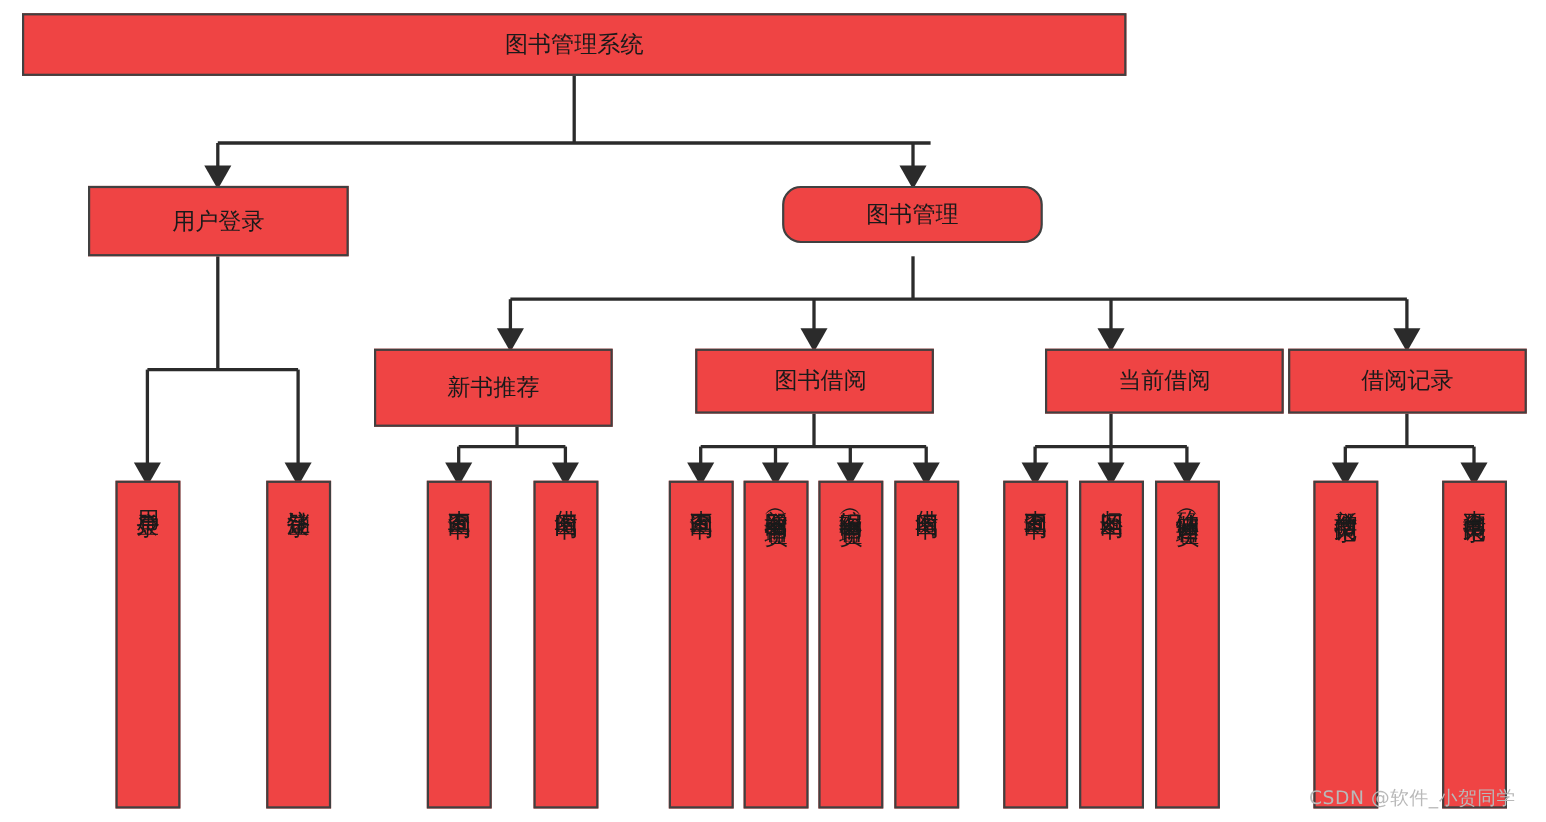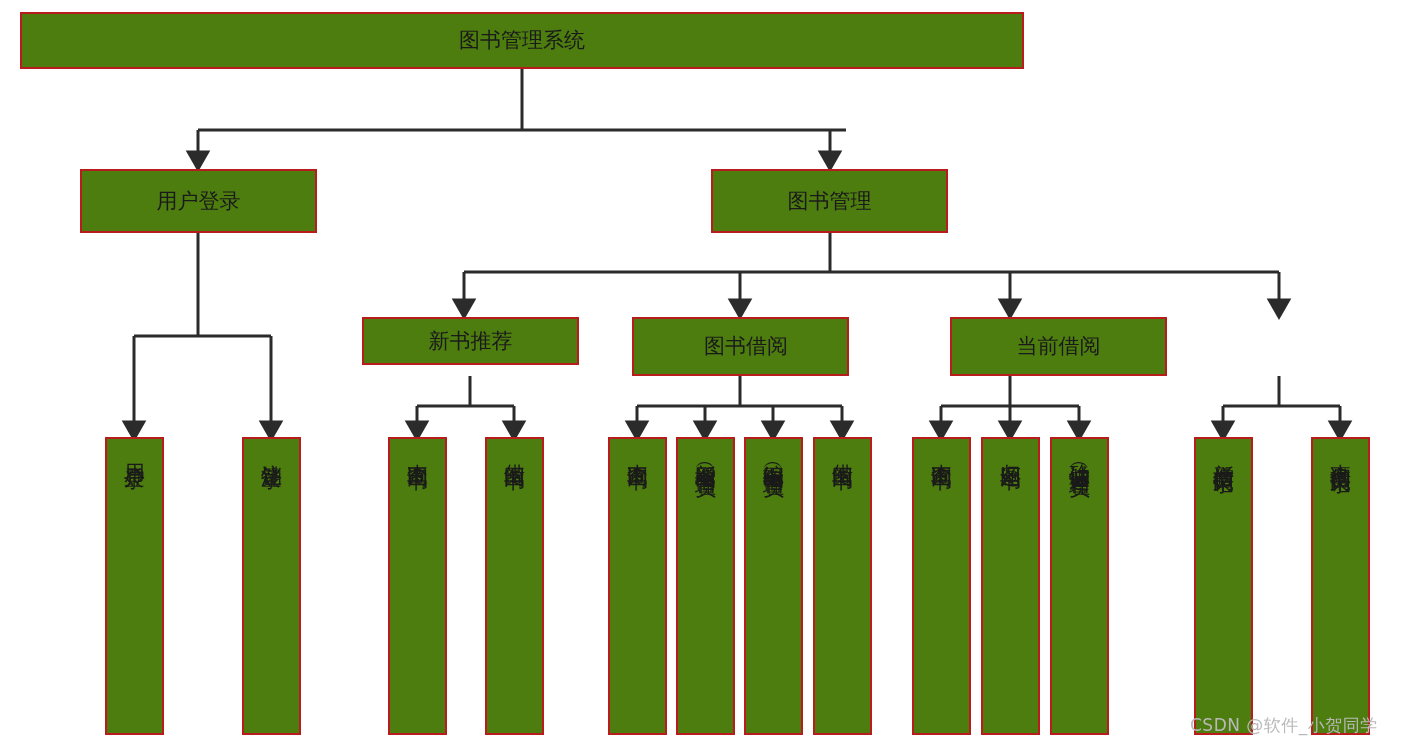--- a/index.html
+++ b/index.html
@@ -20,22 +20,22 @@
   #edge-layer {
     position: absolute;
     left: 0;
     top: 0;
     width: 1405px;
     height: 747px;
   }
   .node {
     position: absolute;
     box-sizing: border-box;
-    background: #4d7c0f;
-    border: 2px solid #b91c1c;
+    background: #ef4444;
+    border: 2px solid #404040;
     display: flex;
     align-items: center;
     justify-content: center;
     overflow: hidden;
   }
   .node .label {
     color: #1a1a1a;
     text-align: center;
     line-height: 1.18;
     white-space: pre-line;
@@ -119,32 +119,35 @@
     </g>
   </svg>
 
   <div class="node h" style="left:20px; top:12px; width:1004px; height:57px;">
     <span class="label">图书管理系统</span>
   </div>
 
   <div class="node h" style="left:80px; top:169px; width:237px; height:64px;">
     <span class="label">用户登录</span>
   </div>
-  <div class="node h" style="left:711px; top:169px; width:237px; height:64px;">
+  <div class="node h" style="left:711px; top:169px; width:237px; height:52px;border-radius:17px;">
     <span class="label">图书管理</span>
   </div>
 
-  <div class="node h" style="left:362px; top:317px; width:217px; height:48px;">
+  <div class="node h" style="left:340px; top:317px; width:217px; height:71px;">
     <span class="label">新书推荐</span>
   </div>
   <div class="node h" style="left:632px; top:317px; width:217px; height:59px;padding-left:11px;">
     <span class="label">图书借阅</span>
   </div>
   <div class="node h" style="left:902px; top:317px; width:217px; height:59px;margin-left:48px;">
     <span class="label">当前借阅</span>
+  </div>
+  <div class="node h" style="left:1171px; top:317px; width:217px; height:59px;">
+    <span class="label">借阅记录</span>
   </div>
 
   <div class="node v" style="left:105px; top:437px; width:59px; height:298px;">
     <span class="label">用户登录</span>
   </div>
   <div class="node v" style="left:242px; top:437px; width:59px; height:298px;">
     <span class="label">注销登录</span>
   </div>
 
   <div class="node v" style="left:388px; top:437px; width:59px; height:298px;">

